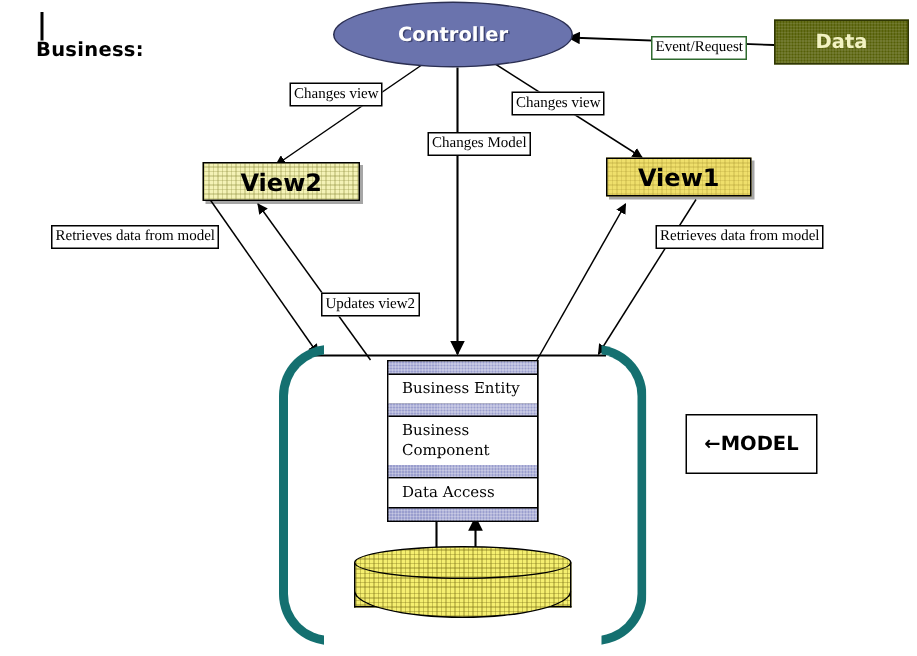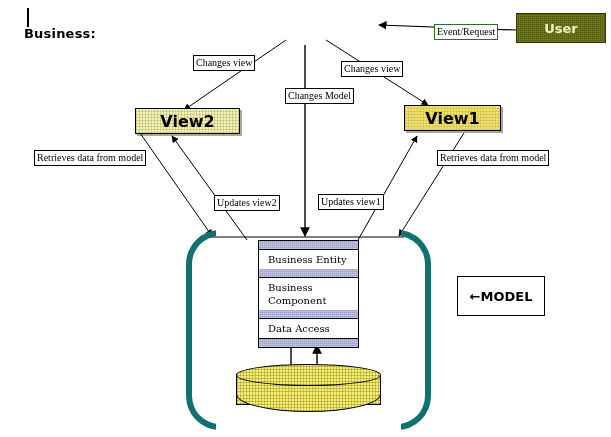--- a/index.html
+++ b/index.html
@@ -244,23 +244,26 @@
     <line x1="208" y1="237" x2="404" y2="237" stroke="#000000" stroke-width="1.2"></line>
 
     <line x1="291" y1="342" x2="291" y2="388" stroke="#000000" stroke-width="1.4" marker-end="url(#arrow)"></line>
 
     <line x1="317" y1="392" x2="317" y2="345" stroke="#000000" stroke-width="1.4" marker-end="url(#arrow)"></line>
   </svg>
 
   <div class="caret" style="left:27px; top:8px; height:19px;"></div>
   <div class="heading" style="left:24px; top:26px;">Business:</div>
 
+  <div class="node controller" style="left:222px; top:1px; width:160px; height:44px;">
+    <span>Controller</span>
+  </div>
 
   <div class="node user" style="left:516px; top:13px; width:90px; height:30px;">
-    <span>User</span>
+    <span>Data</span>
   </div>
 
   <div class="node view2" style="left:104px; top:108px; width:105px; height:26px;">
     <span>View2</span>
   </div>
 
   <div class="node view1" style="left:404px; top:105px; width:97px; height:26px;">
     <span>View1</span>
   </div>
 
@@ -271,21 +274,20 @@
   <div class="edge-label" style="left:341px; top:61px;">Changes view</div>
 
   <div class="edge-label" style="left:261px; top:88px;margin-left:24px;">Changes Model</div>
 
   <div class="edge-label" style="left:34px; top:150px;">Retrieves data from model</div>
 
   <div class="edge-label" style="left:437px; top:150px;">Retrieves data from model</div>
 
   <div class="edge-label" style="left:214px; top:195px;">Updates view2</div>
 
-  <div class="edge-label" style="left:318px; top:194px;">Updates view1</div>
 
   <div class="bracket bracket-left" style="left:186px; top:230px;"></div>
   <div class="bracket bracket-right" style="left:371px; top:230px;"></div>
 
   <div class="stack" style="left:258px; top:240px; width:101px;">
     <div class="stack-bar"></div>
     <div class="stack-cell">Business Entity</div>
     <div class="stack-bar"></div>
     <div class="stack-cell" style="white-space:pre-line;">Business
 Component</div>

